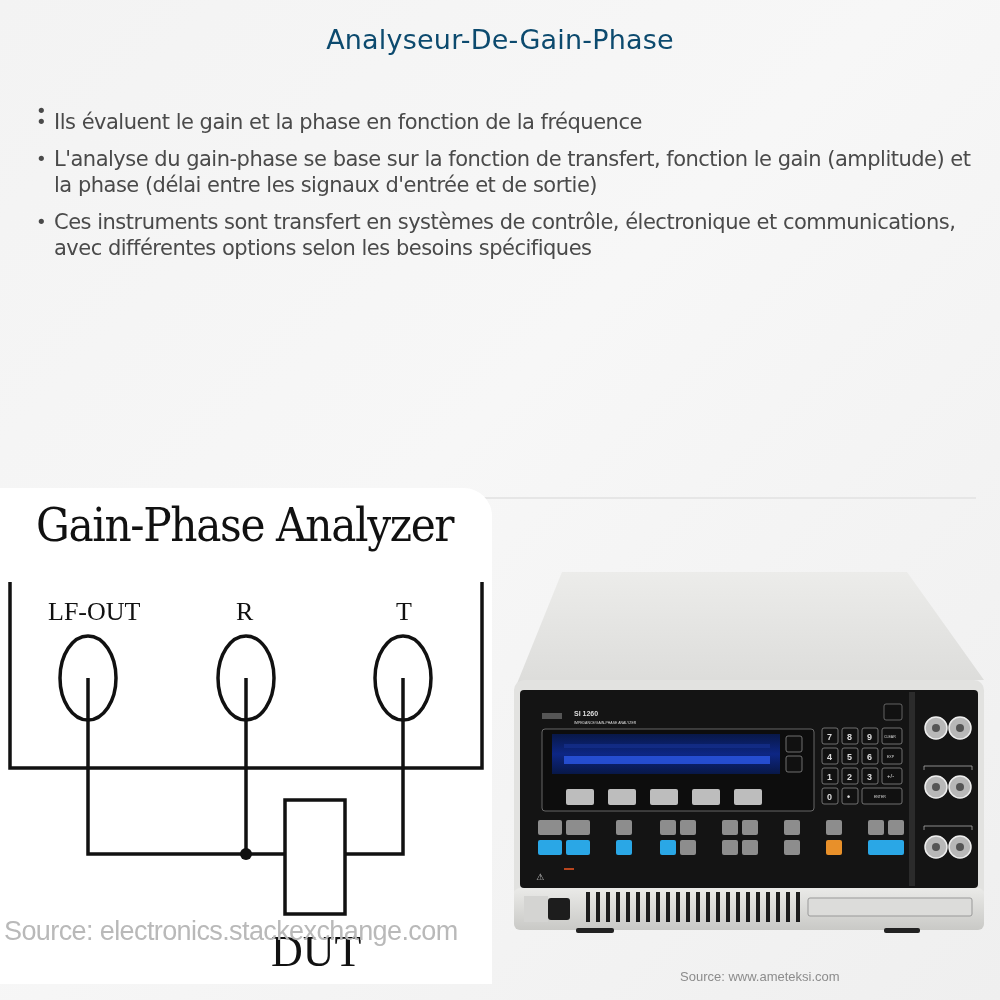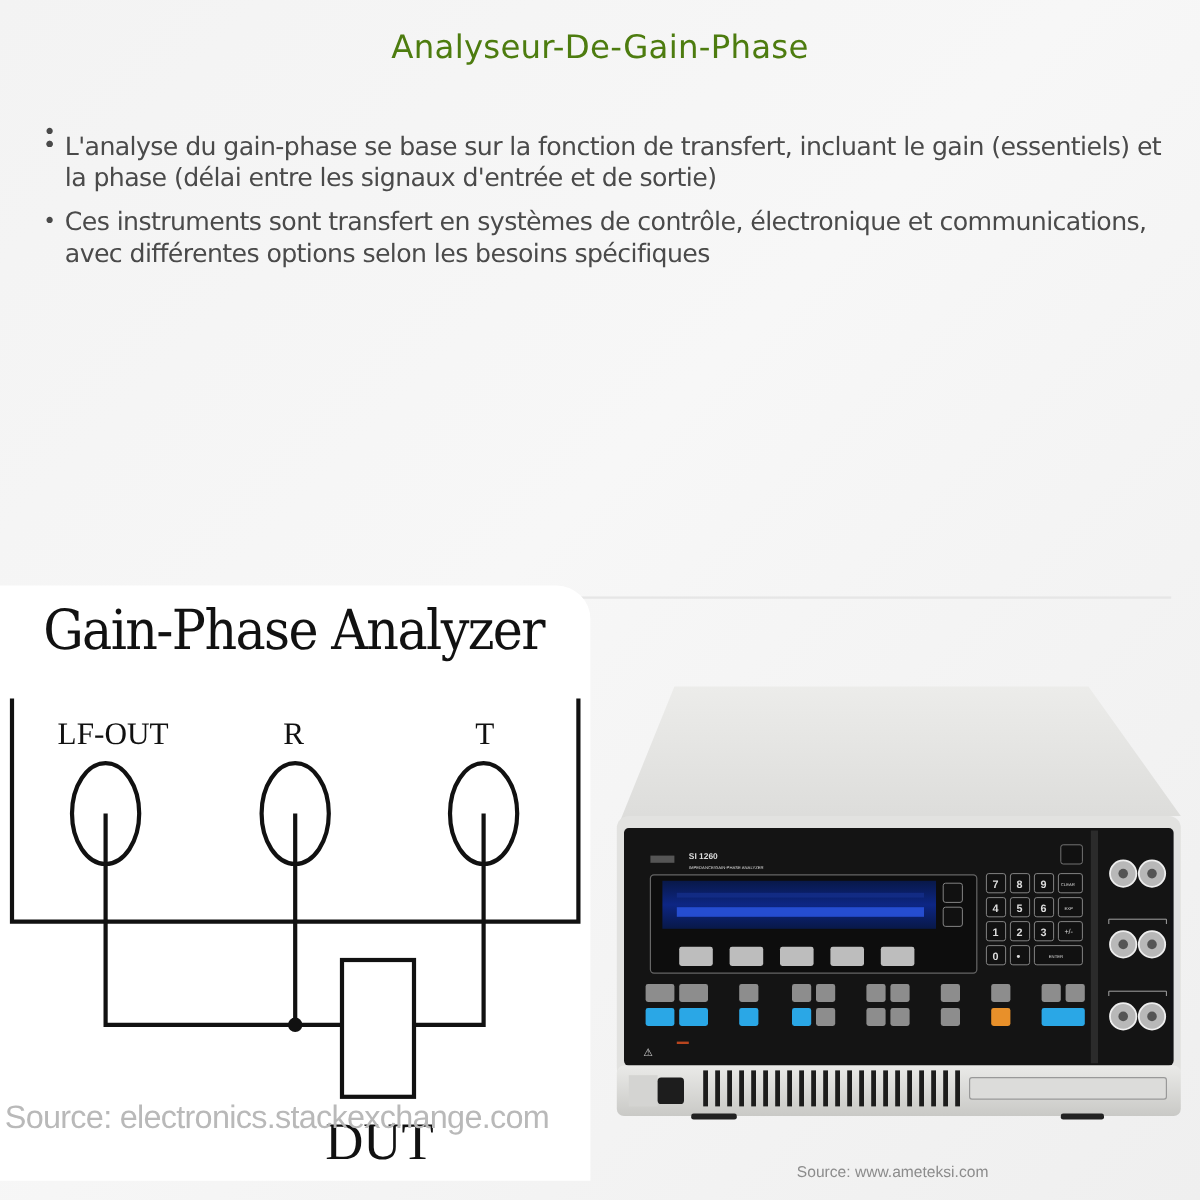--- a/index.html
+++ b/index.html
@@ -5,21 +5,21 @@
   * { box-sizing: border-box; margin: 0; padding: 0; }
   html, body { width: 1000px; height: 1000px; overflow: hidden; }
   body {
     background: linear-gradient(135deg, #f3f3f3 0%, #f7f7f7 45%, #efefef 100%);
     font-family: "DejaVu Sans", sans-serif;
     color: #4a4a4a;
     position: relative;
   }
   .title {
     position: absolute; top: 24px; left: 0; width: 1000px;
-    text-align: center; font-size: 27px; color: #4d7c0f; letter-spacing: 0.2px;
+    text-align: center; font-size: 27px; color: #0c4a6e; letter-spacing: 0.2px;
   }
   .bullets { position: absolute; top: 98px; left: 36px; width: 950px; list-style: none; }
   .bullets li {
     position: relative; padding-left: 18px; font-size: 21px; line-height: 26px;
     color: #4a4a4a; margin-bottom: 11px; letter-spacing: -0.5px;
   }
   .bullets li .dot { position: absolute; left: 0; top: 0; font-size: 18px; }
   .divider {
     position: absolute; top: 497px; left: 24px; width: 952px; height: 2px;
     background: #e6e6e6;
@@ -36,34 +36,34 @@
   }
   .diagram-svg { position: absolute; top: 0; left: 0; }
   .label-serif { font-family: "Liberation Serif", serif; fill: #111; }
   .source-left {
     position: absolute; top: 428px; left: 4px; font-size: 27px; color: #b9b9b9;
     letter-spacing: -0.6px; font-family: "Liberation Sans", sans-serif;
   }
   
   .device-wrap { position: absolute; top: 568px; left: 512px; width: 488px; height: 400px; }
   .source-right {
-    position: absolute; top: 969px; left: 664px; font-size: 13px; color: #8c8c8c;
+    position: absolute; top: 969px; left: 680px; font-size: 13px; color: #8c8c8c;
     font-family: "Liberation Sans", sans-serif;
   }
   .dev-text { font-family: "Liberation Sans", sans-serif; fill: #ddd; }
 </style>
 </head>
 <body>
 
 <div class="title">Analyseur-De-Gain-Phase</div>
 
 <ul class="bullets">
   <li><span class="dot">•</span></li>
-  <li><span class="dot">•</span></li>
-  <li><span class="dot">•</span><span>L'analyse du gain-phase se base sur la fonction de transfert, incluant le gain (essentiels) et la phase (délai entre les signaux d'entrée et de sortie)</span></li>
+  <li><span class="dot">•</span><span>Ils évaluent le gain et la phase en fonction de la fréquence</span></li>
+  <li><span class="dot">•</span><span>L'analyse du gain-phase se base sur la fonction de transfert, fonction le gain (amplitude) et la phase (délai entre les signaux d'entrée et de sortie)</span></li>
   <li><span class="dot">•</span><span>Ces instruments sont transfert en systèmes de contrôle, électronique et communications, avec différentes options selon les besoins spécifiques</span></li>
 </ul>
 
 <div class="divider"></div>
 
 <div class="diagram-card">
   <div class="diagram-title">Gain-Phase Analyzer</div>
   <svg class="diagram-svg" width="492" height="496" viewBox="0 0 492 496">
     <g stroke="#111" stroke-width="3.5" fill="none">
 

